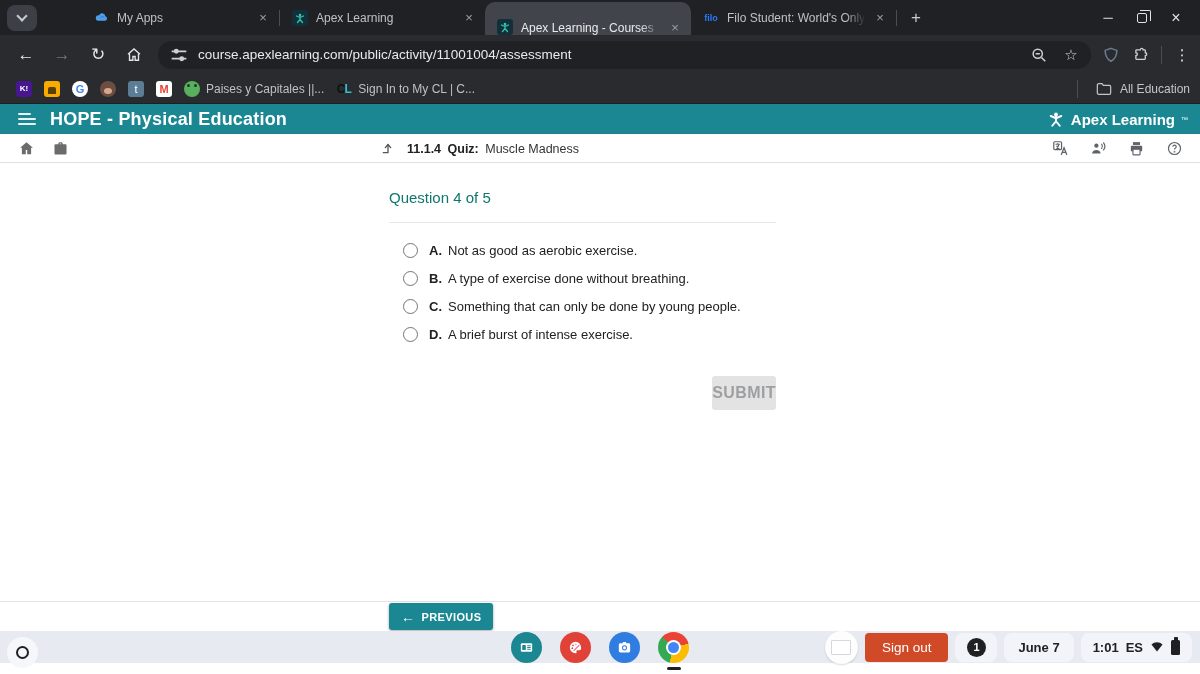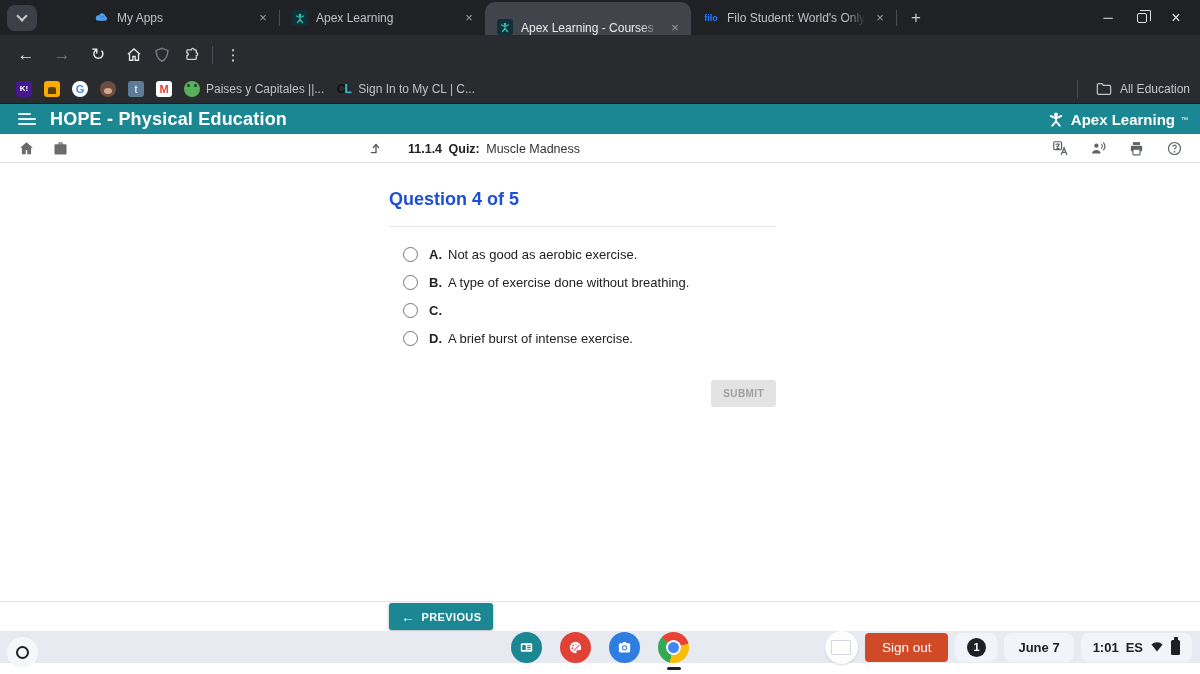--- a/index.html
+++ b/index.html
@@ -69,41 +69,41 @@
   .burger i:nth-child(3){ width:18px; }
   .course-title { font-size:18px; font-weight:bold; letter-spacing:.2px; }
   .brand { margin-left:auto; display:flex; align-items:center; gap:6px; font-size:15px; font-weight:bold; }
   .brand svg { width:18px; height:18px; }
   .brand sup { font-size:7px; font-weight:normal; }
 
   
   .quizbar { position:absolute; top:134px; left:0; width:100%; height:29px; background:#fff; display:flex; align-items:center; padding:0 14px; border-bottom:1px solid #e0e0e0; box-shadow:0 1px 3px rgba(0,0,0,.12); color:#616161; }
   .qb-ic { width:24px; height:24px; display:flex; align-items:center; justify-content:center; margin-right:10px; cursor:pointer; }
   .qb-ic svg { width:17px; height:17px; }
-  .qb-center { position:absolute; left:368px; display:flex; align-items:center; gap:24px; color:#212121;text-align:center; }
+  .qb-center { position:absolute; left:380px; display:flex; align-items:center; gap:11px; color:#212121;text-align:center; }
   .qb-center svg { width:16px; height:16px; }
   .qb-code { font-size:12.5px; font-weight:bold; }
   .qb-kind { font-size:12.5px; font-weight:bold; margin-left:2px; }
   .qb-name { font-size:12.5px; color:#333; margin-left:2px; }
   .qb-right { margin-left:auto; display:flex; align-items:center; gap:14px; color:#5f6368; }
   .qb-right .qb-ic { margin:0; }
 
   
   .content { position:absolute; top:163px; left:0; width:100%; height:438px; background:#fff; }
   .qcol { position:absolute; left:389px; top:26px; width:387px; }
-  .q-heading { font-size:18px; font-weight:bold; color:#1d4ed8; }
+  .q-heading { font-size:15px; font-weight:normal; color:#0f766e; }
   .q-text { font-size:13px; color:#212121; margin-top:13px; }
   .q-rule { border:none; border-top:1px solid #e8e8e8; margin-top:16px; }
   .opts { margin-top:20px; }
   .opt { display:flex; align-items:center; margin-bottom:13px; height:15px; cursor:pointer; }
   .radio { width:15px; height:15px; border:1.5px solid #70757a; border-radius:50%; margin-left:14px; flex:none; background:#fff; }
   .opt-letter { font-size:13px; font-weight:bold; color:#212121; margin-left:11px; }
   .opt-text { font-size:13px; color:#212121; margin-left:6px; }
   .submit-row { display:flex; justify-content:flex-end; margin-top:34px; }
-  .submit-btn { background:#e3e3e4; color:#9e9fa1; border:none; border-radius:3px; font-size:10px; font-weight:bold; letter-spacing:.4px; padding:8px 12px; font-family:inherit; cursor:default; }
+  .submit-btn { background:#e3e3e4; color:#9e9fa1; border:none; border-radius:3px; font-size:16px; font-weight:bold; letter-spacing:.4px; padding:8px 0; font-family:inherit; cursor:default; }
 
   
   .pagefooter { position:absolute; top:601px; left:0; width:100%; height:30px; background:#fff; border-top:1px solid #e4e4e4; }
   .prev-btn { position:absolute; left:389px; top:1px; height:27px; background:#1b8793; color:#fff; border:none; border-radius:3px; font-size:11px; font-weight:bold; letter-spacing:.4px; padding:0 12px; display:flex; align-items:center; gap:6px; box-shadow:0 1px 3px rgba(0,0,0,.35); font-family:inherit; cursor:pointer; }
   .prev-btn .arrow { font-size:14px; font-weight:normal; }
 
   
   .shelf { position:absolute; top:631px; left:0; width:100%; height:32px; background:#e8eaf1; display:flex; align-items:center; }
   .launcher { position:absolute; left:7px; top:6px; width:31px; height:31px; border-radius:50%; background:#f6f7fa; display:flex; align-items:center; justify-content:center; cursor:pointer; }
   .launcher i { width:13px; height:13px; border:2.2px solid #1f2023; border-radius:50%; }
@@ -202,20 +202,39 @@
     <span class="navbtn">←</span>
     <span class="navbtn dim">→</span>
     <span class="navbtn">↻</span>
     <span class="navbtn">
       <svg viewBox="0 0 24 24" fill="none" stroke="#e3e5e8" stroke-width="1.8">
           <path d="M4 11 12 4l8 7"></path>
           <path d="M6 10v9h4.5v-5h3v5H18v-9"></path>
         </svg>
     </span>
 
+    <div class="omnibox">
+      <span class="omni-tune">
+        <svg viewBox="0 0 24 24" stroke="#cdd1d6" stroke-width="1.8" fill="#cdd1d6">
+            <circle cx="9" cy="8" r="1.8"></circle>
+            <circle cx="15" cy="16" r="1.8"></circle>
+            <path d="M4 8h3.2M10.8 8H20M4 16h9.2M16.8 16H20" fill="none"></path>
+          </svg>
+      </span>
+      <span class="omni-url">course.apexlearning.com/public/activity/11001004/assessment</span>
+      <span class="omni-right">
+        <span class="omni-ic">
+          <svg viewBox="0 0 24 24" fill="none" stroke="#cdd1d6" stroke-width="1.8">
+              <circle cx="10.5" cy="10.5" r="5.5"></circle>
+              <path d="M15 15l4.5 4.5M8 10.5h5"></path>
+            </svg>
+        </span>
+        <span class="omni-ic">☆</span>
+      </span>
+    </div>
 
     <div class="ext-area">
       <span class="omni-ic">
         <svg viewBox="0 0 24 24" fill="none" stroke="#6d7c91" stroke-width="1.8">
             <path d="M12 4l7 2.5c0 6-2.5 10.5-7 13-4.5-2.5-7-7-7-13z"></path>
           </svg>
       </span>
       <span class="omni-ic">
         <svg viewBox="0 0 24 24" fill="none" stroke="#cdd1d6" stroke-width="1.8">
             <path d="M9 5h2a2 2 0 1 1 4 0h2a1 1 0 0 1 1 1v3a2 2 0 1 1 0 4v4a1 1 0 0 1-1 1H6a1 1 0 0 1-1-1v-4a2 2 0 1 0 0-4V6a1 1 0 0 1 1-1z" transform="translate(1.5 1.5) scale(.87)"></path>
@@ -350,20 +369,21 @@
           <span class="opt-text">Not as good as aerobic exercise.</span>
         </div>
         <div class="opt">
           <span class="radio"></span>
           <span class="opt-letter">B.</span>
           <span class="opt-text">A type of exercise done without breathing.</span>
         </div>
         <div class="opt">
           <span class="radio"></span>
           <span class="opt-letter">C.</span>
+          <span class="opt-text">Something that can only be done by young people.</span>
         </div>
         <div class="opt">
           <span class="radio"></span>
           <span class="opt-letter">D.</span>
           <span class="opt-text">A brief burst of intense exercise.</span>
         </div>
       </div>
 
       <div class="submit-row">
         <button class="submit-btn">SUBMIT</button>

